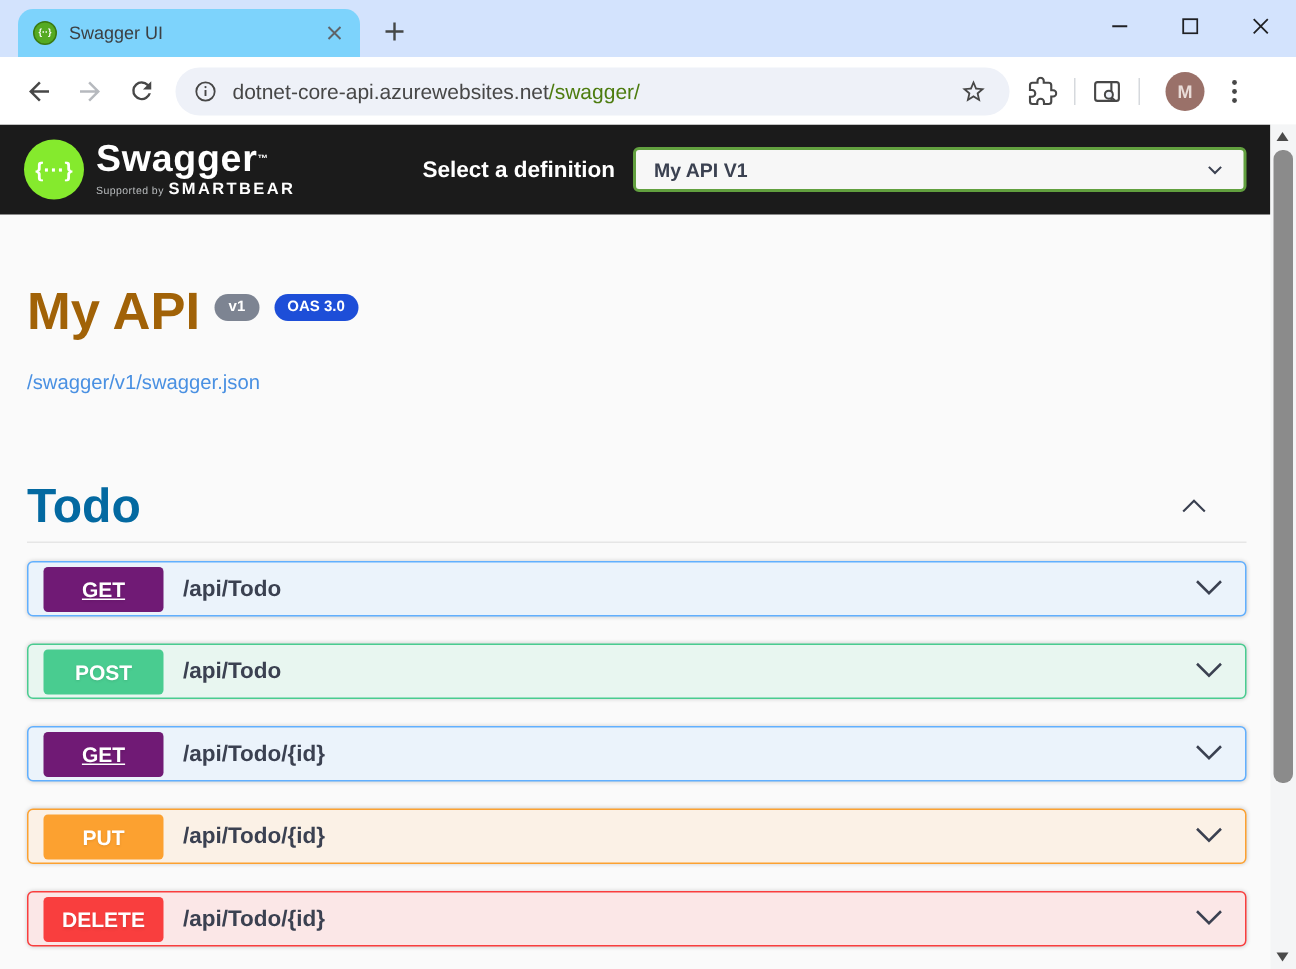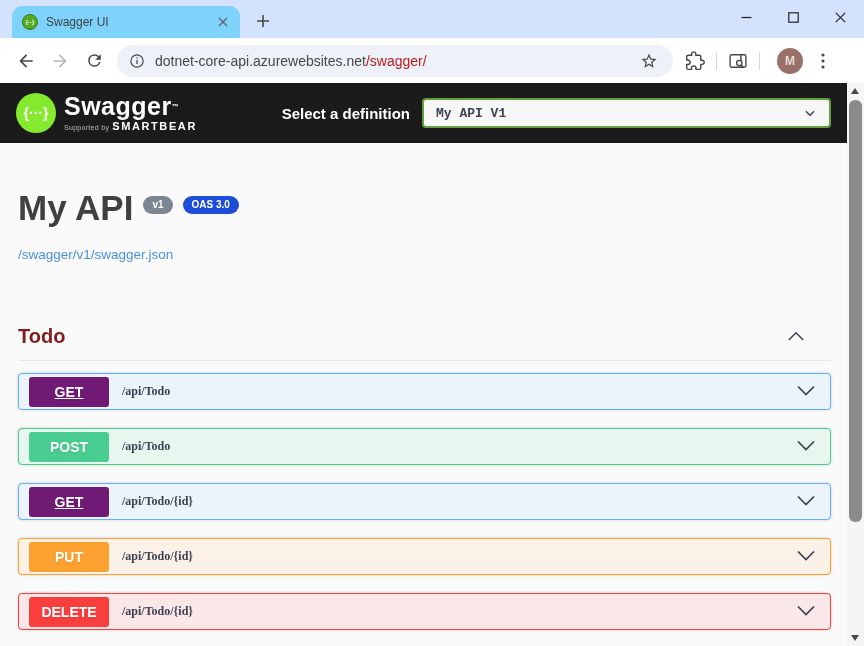--- a/index.html
+++ b/index.html
@@ -17,21 +17,21 @@
   .tab-close { width:18px; height:18px; }
   .newtab { position:absolute; left:252px; top:10px; width:22px; height:22px; }
   .win-controls { position:absolute; right:0; top:0; height:34px; display:flex; }
   .win-btn { width:47px; height:34px; display:flex; align-items:center; justify-content:center; }
 
   .toolbar { height:45px; background:#fff; display:flex; align-items:center; padding:0 0 0 9px; }
   .nav-btn { width:34px; height:34px; }
   .omnibox { margin-left:6px; width:556px; height:32px; background:#eef1f8; border-radius:16px;
              display:flex; align-items:center; padding:0 12px; }
   .url-text { margin-left:10px; font-size:14px; color:#474747; white-space:nowrap; }
-  .url-path { color:#b91c1c; }
+  .url-path { color:#4d7c0f; }
   .ob-star { margin-left:auto; width:24px; height:24px; }
   .tb-right { display:flex; align-items:center; margin-left:12px; }
   .tb-sep { width:1px; height:18px; background:#d6d9dd; margin:0 11px; }
   .avatar { width:26px; height:26px; border-radius:50%; background:#9a7169; color:#e9dcd8;
             font-size:12px; font-weight:bold; display:flex; align-items:center; justify-content:center; margin-left:6px; }
   .dots-btn { width:20px; height:28px; margin-left:10px; }
 
   
   .page { display:flex; height:563px; }
   .page-content { width:847px; height:563px; overflow:hidden; background:#fafafa; }
@@ -46,46 +46,46 @@
   .logo { display:flex; align-items:center; }
   .logo-circle { width:40px; height:40px; border-radius:50%; background:#85ea2d; color:#fff;
                  font-weight:bold; font-size:14px; display:flex; align-items:center; justify-content:center; }
   .logo-textcol { margin-left:8px; display:flex; flex-direction:column; }
   .logo-word { color:#fff; font-size:25px; font-weight:bold; line-height:25px; letter-spacing:0.5px; }
   .logo-tm { font-size:7px; vertical-align:top; color:#fff; }
   .tagline { margin-top:1px; font-size:7px; color:#b9bcbe; letter-spacing:0.3px; }
   .tagline b { font-size:11px; color:#fff; letter-spacing:1.6px; margin-left:3px; }
   .select-label { margin-left:auto; color:#fff; font-size:15px; font-weight:bold; }
   .def-select { margin-left:12px; width:409px; height:30px; background:#f7f7f7; border:2px solid #62a03f;
-                border-radius:4px; display:flex; align-items:center; padding:0 12px; cursor:pointer;font-family:Liberation Mono, monospace; }
+                border-radius:4px; display:flex; align-items:center; padding:0 12px; cursor:pointer; }
   .def-select-text { font-size:13px; font-weight:bold; color:#3b4151; }
   .def-chevron { margin-left:auto; display:flex; }
 
   
   .content { padding:0 16px 0 18px; }
   .api-info { padding-top:46px; }
   .title-row { display:flex; align-items:flex-start; }
-  .api-title { font-size:35px; font-weight:bold; color:#404040; line-height:38px; }
+  .api-title { font-size:35px; font-weight:bold; color:#a16207; line-height:38px; }
   .badge { margin:7px 0 0 10px; border-radius:57px; color:#fff; font-size:10px; font-weight:bold;
            padding:3px 9px; line-height:12px; }
   .badge-version { background:#7d8492; }
   .badge-oas { background:#1d4ed8; }
   .spec-link { display:inline-block; margin-top:20px; font-size:13.5px; color:#4990e2; text-decoration:none; cursor:pointer; }
 
   .section-head { margin-top:58px; display:flex; align-items:center; justify-content:space-between;
                   padding:0 26px 9px 0; border-bottom:1px solid #e6e6e6; cursor:pointer; }
-  .section-title { font-size:20px; font-weight:bold; color:#7f1d1d; line-height:30px; }
+  .section-title { font-size:32px; font-weight:bold; color:#0369a1; line-height:30px; }
 
   .oplist { padding-top:12px; }
   .op-row { height:37px; border:1px solid; border-radius:4px; display:flex; align-items:center;
             padding:0 14px 0 10px; margin-bottom:18px; box-shadow:0 0 3px rgba(0,0,0,.19); cursor:pointer; }
   .op-badge { min-width:80px; text-align:center; padding:7px 0; border-radius:3px; color:#fff;
               font-size:14px; font-weight:bold; text-shadow:0 1px 2px rgba(0,0,0,.1); }
-  .op-path { margin-left:13px; font-family:Liberation Serif, serif; font-weight:bold;
-             font-size:12px; color:#3b4151; }
+  .op-path { margin-left:13px; font-family:Liberation Sans, sans-serif; font-weight:bold;
+             font-size:15px; color:#3b4151; }
   .op-chevron { margin-left:auto; display:flex; }
   .op-get    { border-color:#61affe; background:#ebf3fb; }
   .op-get    .op-badge { background:#701a75;text-decoration:underline; }
   .op-post   { border-color:#49cc90; background:#e8f6f0; }
   .op-post   .op-badge { background:#49cc90; }
   .op-put    { border-color:#fca130; background:#fbf1e6; }
   .op-put    .op-badge { background:#fca130; }
   .op-delete { border-color:#f93e3e; background:#fbe7e7; }
   .op-delete .op-badge { background:#f93e3e; }
 

